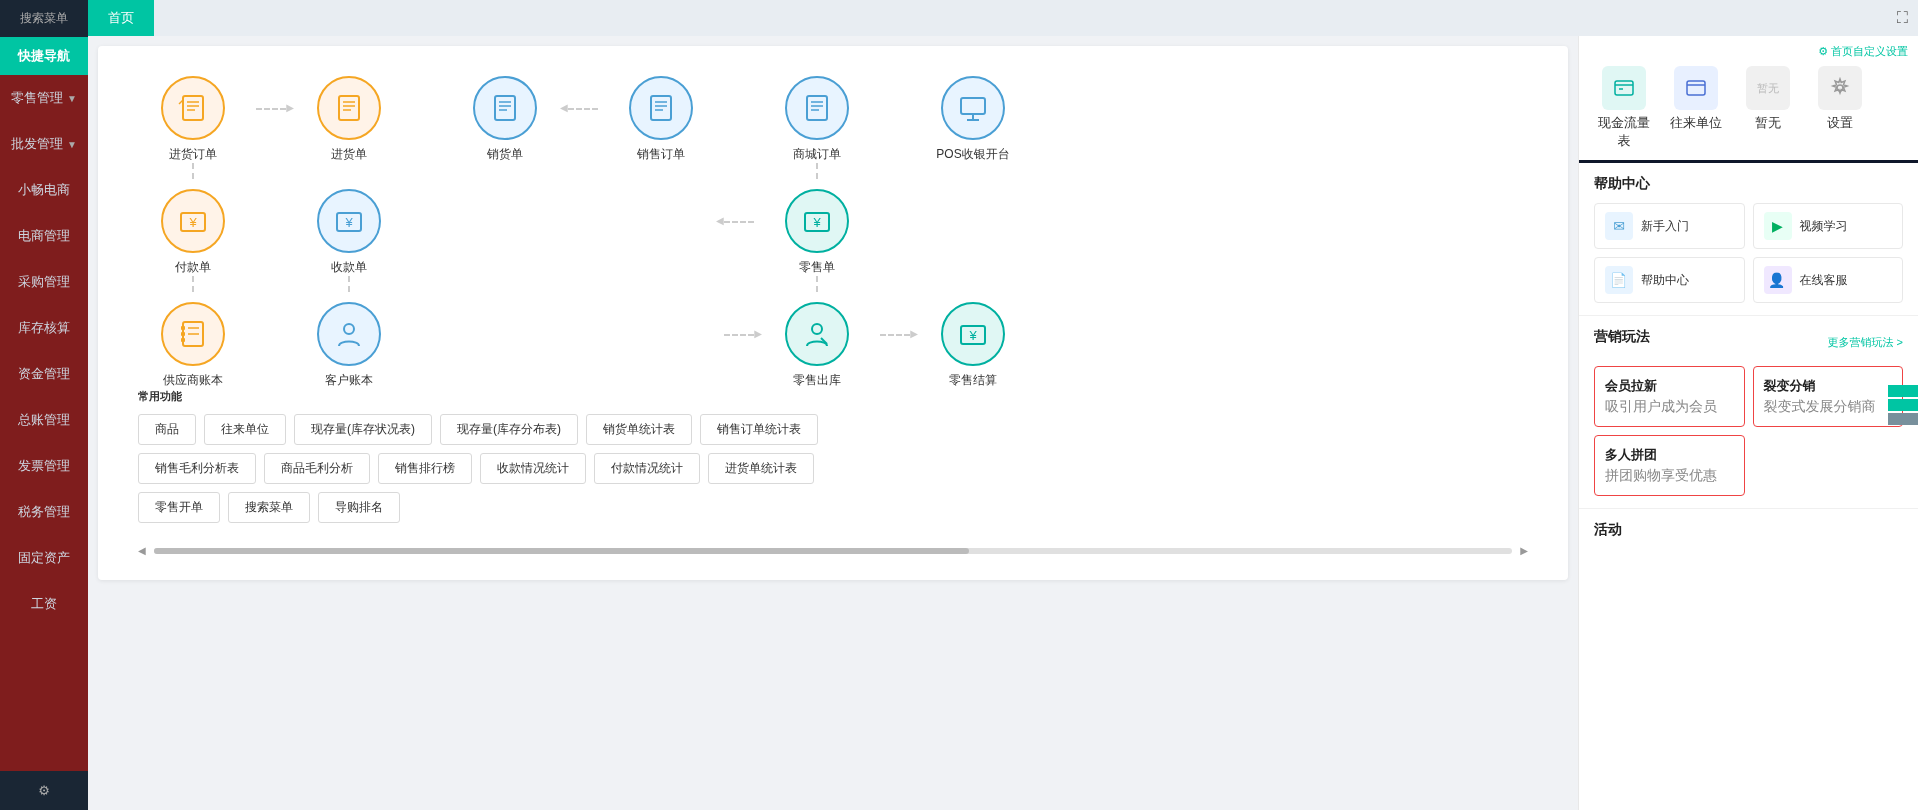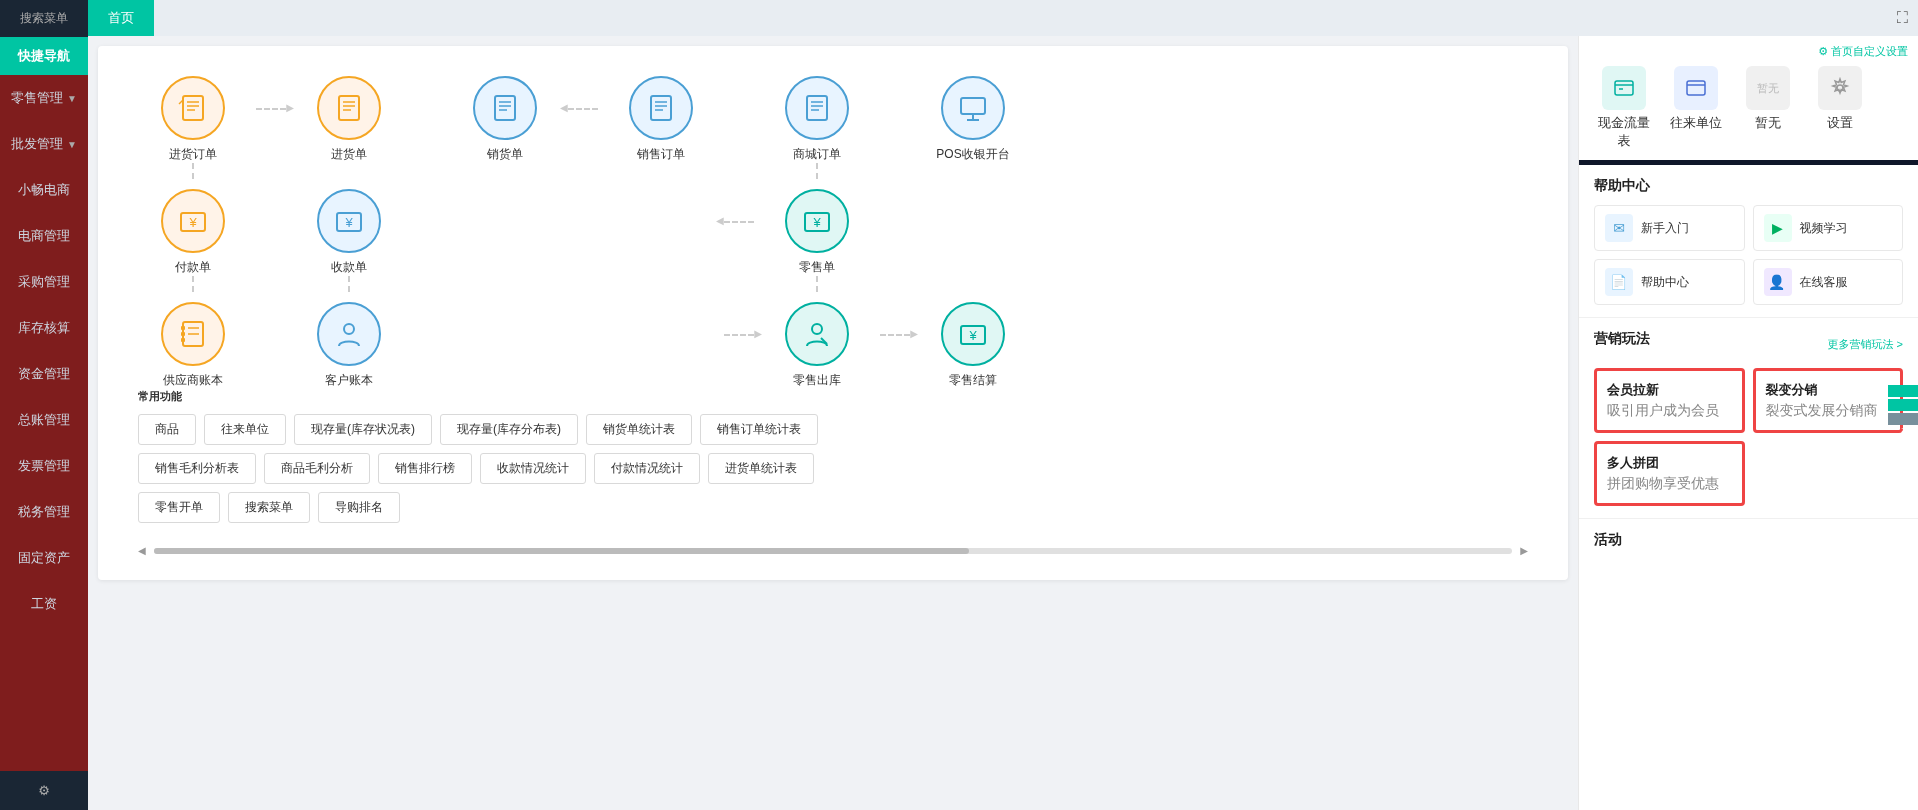--- a/index.html
+++ b/index.html
@@ -242,21 +242,21 @@
       font-size: 18px;
     }
     .shortcut-icon-teal { background: #e0f7f4; color: #00b0a0; }
     .shortcut-icon-blue { background: #e8f0ff; color: #4a6fd4; }
     .shortcut-icon-gray { background: #f0f0f0; color: #999; }
     .shortcut-label { font-size: 13px; color: #333; text-align: center; }
 
     
     .help-section {
       padding: 12px 15px;
-      border-top: 5px solid #0f172a;
+      border-top: 3px solid #0f172a;
     }
     .section-title { font-size: 14px; font-weight: bold; color: #222; margin-bottom: 10px; }
     .help-grid { display: grid; grid-template-columns: 1fr 1fr; gap: 8px; }
     .help-item {
       display: flex;
       align-items: center;
       gap: 8px;
       padding: 8px 10px;
       border: 1px solid #e8e8e8;
       border-radius: 4px;
@@ -286,21 +286,21 @@
     }
     .section-header {
       display: flex;
       justify-content: space-between;
       align-items: center;
       margin-bottom: 10px;
     }
     .more-link { font-size: 11px; color: #00c5a3; cursor: pointer; }
     .marketing-grid { display: grid; grid-template-columns: 1fr 1fr; gap: 8px; }
     .marketing-item {
-      border: 3px solid #ef4444;
+      border: 1px solid #ef4444;
       border-radius: 4px;
       padding: 10px;
       cursor: pointer;
     }
     .marketing-title { font-size: 13px; font-weight: bold; color: #222; margin-bottom: 3px; }
     .marketing-sub { font-size: 14px; color: #888; }
 
     
     .activity-section {
       padding: 12px 15px;

